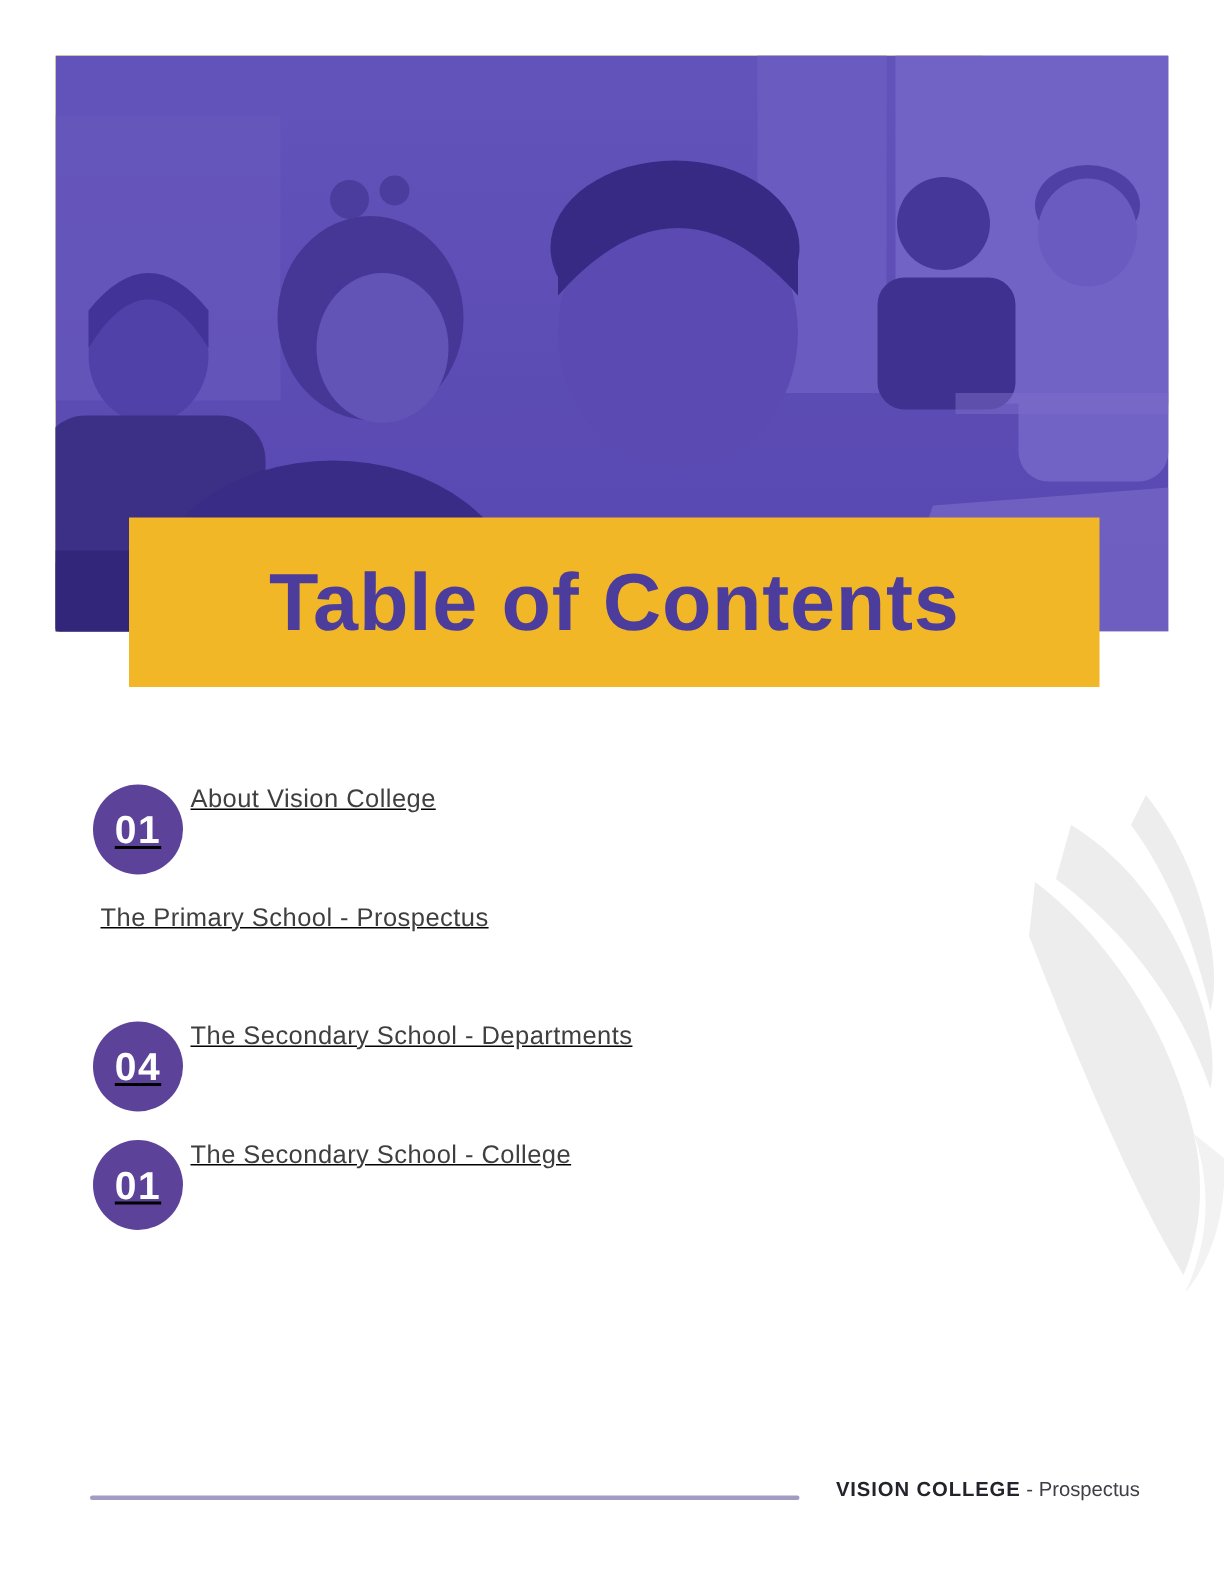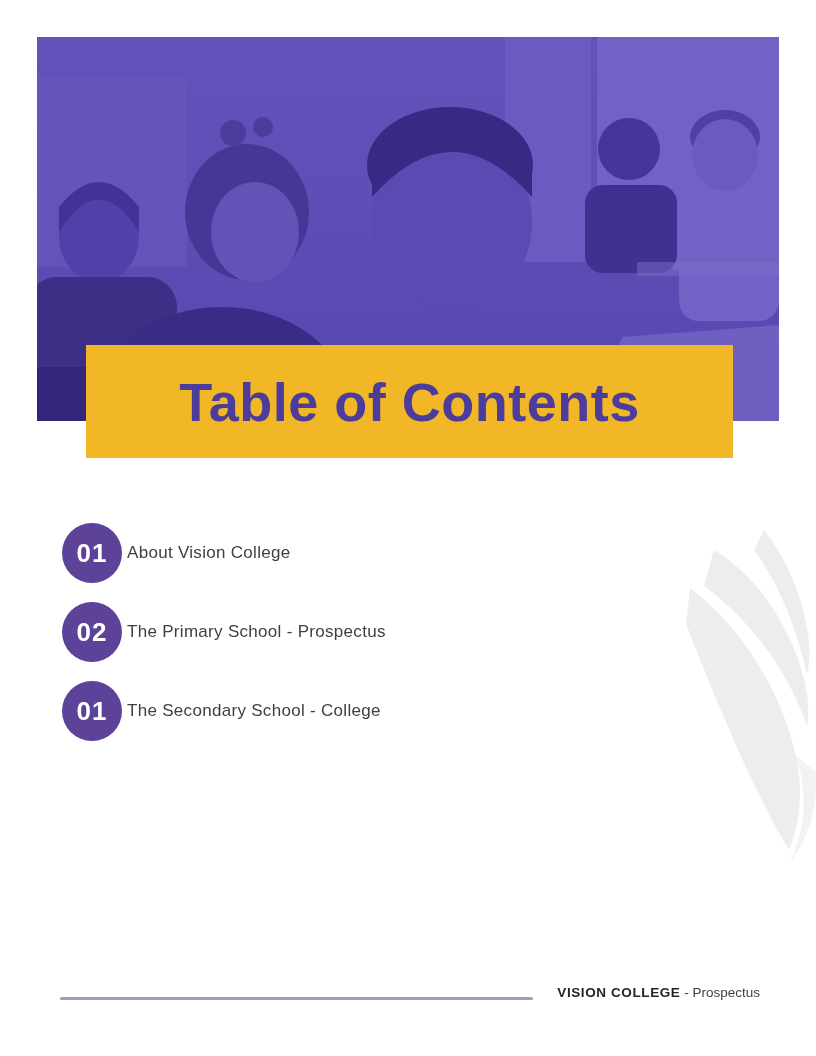--- a/index.html
+++ b/index.html
@@ -58,23 +58,23 @@
 
   
   .toc {
     position: absolute;
     left: 62px; top: 523px;
     list-style: none;
     z-index: 2;
   }
   .toc-row {
     display: flex;
-    align-items: center;
     height: 60px;
     margin-bottom: 19px;
+    text-decoration: underline;
   }
   .toc-row:last-child { margin-bottom: 0; }
   .badge {
     width: 60px; height: 60px;
     border-radius: 50%;
     background: #5c4299;
     color: #ffffff;
     font-size: 26px;
     font-weight: 700;
     letter-spacing: 1px;
@@ -183,22 +183,25 @@
       <h1>Table of Contents</h1>
     </div>
   </div>
 
   <ul class="toc">
     <li class="toc-row">
       <span class="badge">01</span>
       <span class="toc-label">About Vision College</span>
     </li>
     <li class="toc-row">
-      <span class="badge">02</span>
       <span class="toc-label">The Primary School - Prospectus</span>
+    </li>
+    <li class="toc-row">
+      <span class="badge">04</span>
+      <span class="toc-label">The Secondary School - Departments</span>
     </li>
     <li class="toc-row">
       <span class="badge">01</span>
       <span class="toc-label">The Secondary School - College</span>
     </li>
   </ul>
 
   <div class="footer">
     <div class="footer-rule"></div>
     <div class="footer-text">

